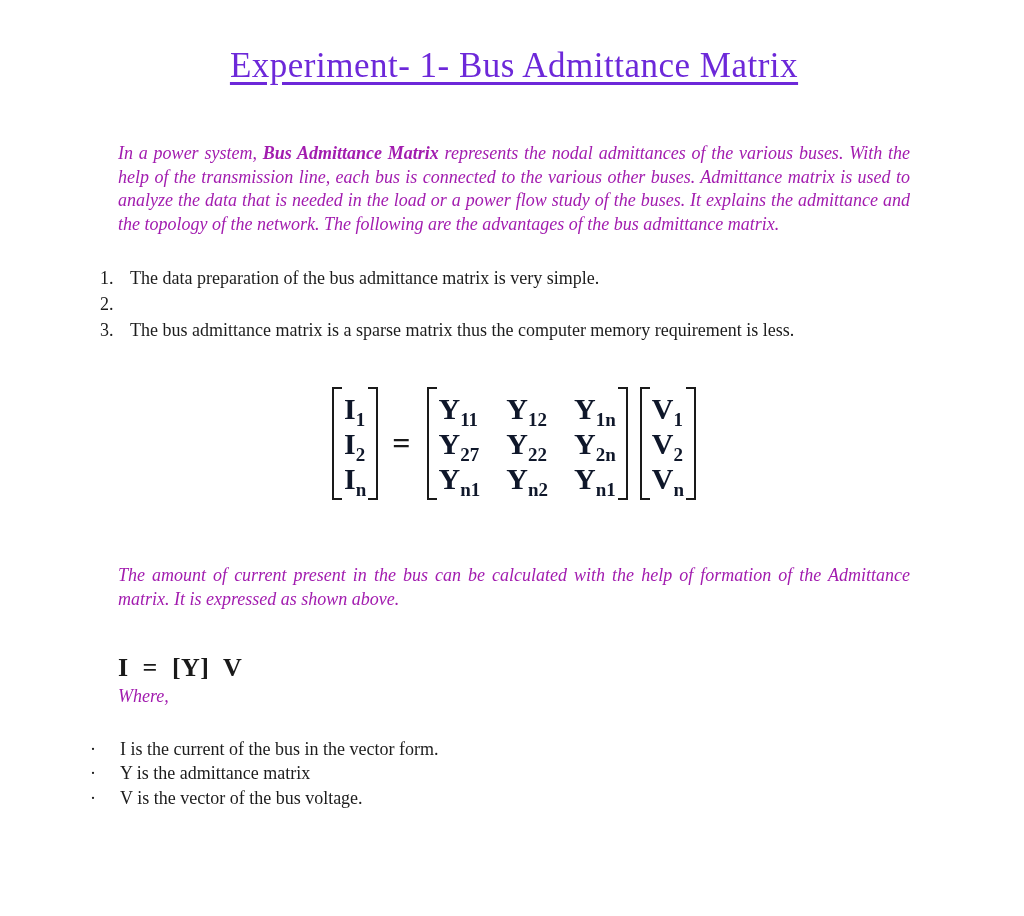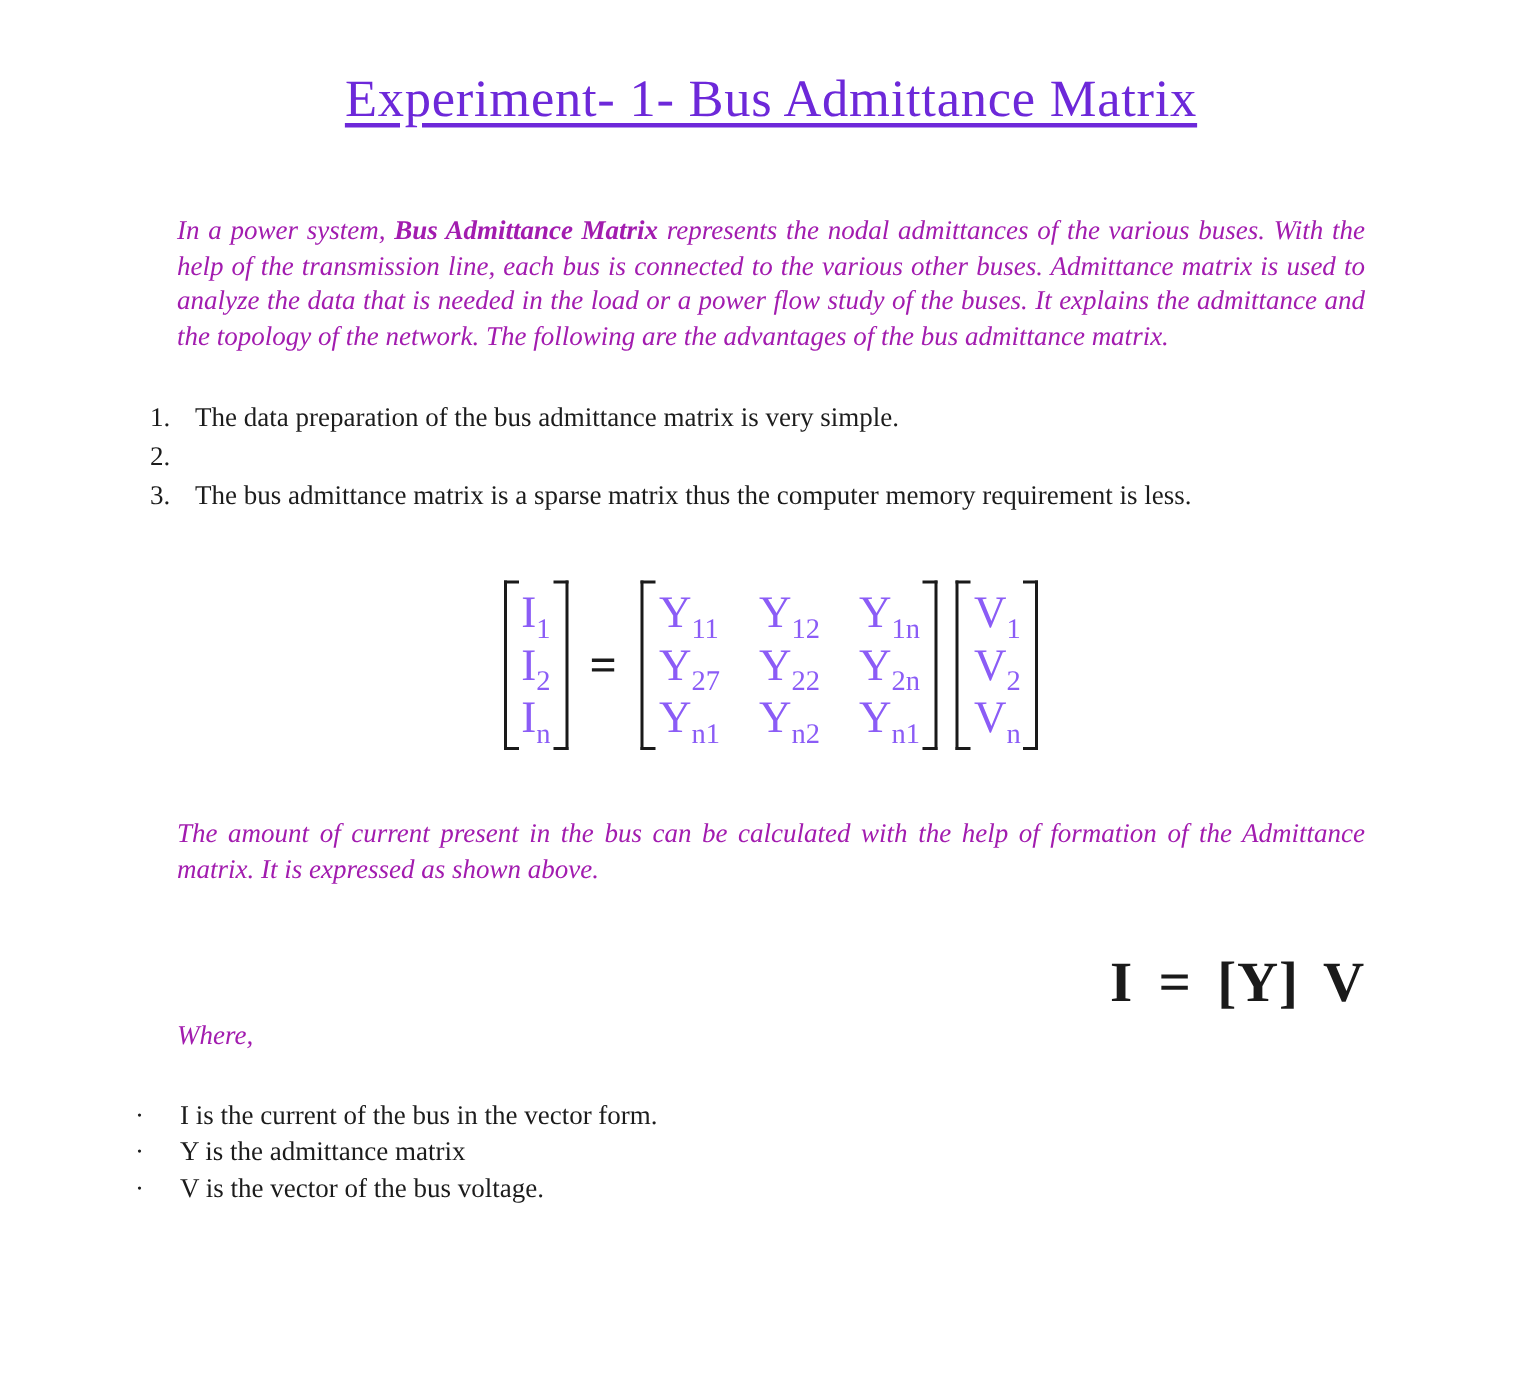--- a/index.html
+++ b/index.html
@@ -46,24 +46,24 @@
   .adv-num { width: 30px; flex: 0 0 30px; }
   .eq-wrap {
     margin-top: 44px;
     display: flex;
     justify-content: center;
     align-items: center;
   }
   .matrix {
     position: relative;
     padding: 4px 12px;
-    font-weight: 400;
+    font-weight: 700;
     font-size: 30px;
     line-height: 35px;
-    color: #8b5cf6;
+    color: #0f172a;
   }
   .matrix::before {
     content: "";
     position: absolute;
     left: 0; top: 0; bottom: 0;
     width: 8px;
     border: 2.5px solid #1a1a1a;
     border-right: none;
   }
   .matrix::after {
@@ -81,26 +81,26 @@
     column-gap: 26px;
   }
   .mcell sub { font-size: 19px; line-height: 0; }
   .eq-sign {
     font-size: 32px;
     font-weight: 700;
     margin: 0 16px 0 14px;
     color: #1a1a1a;
   }
   .ymat-spacer { margin-right: 12px; }
-  .para2 { margin-top: 44px; text-align: justify; }
+  .para2 { margin-top: 64px; text-align: justify; }
   .para3 { margin-top: 34px; }
   .simple-eq {
     margin-top: 42px;
-    text-align: right;
-    font-size: 38px;
+    text-align: left;
+    font-size: 26px;
     font-weight: 700;
     color: #1a1a1a;
     word-spacing: 7px;
     letter-spacing: 0.5px;
   }
   .where { margin-top: 2px; font-size: 18px; }
   .defs { margin-top: 28px; }
   .def-row {
     display: flex;
     font-size: 18px;

